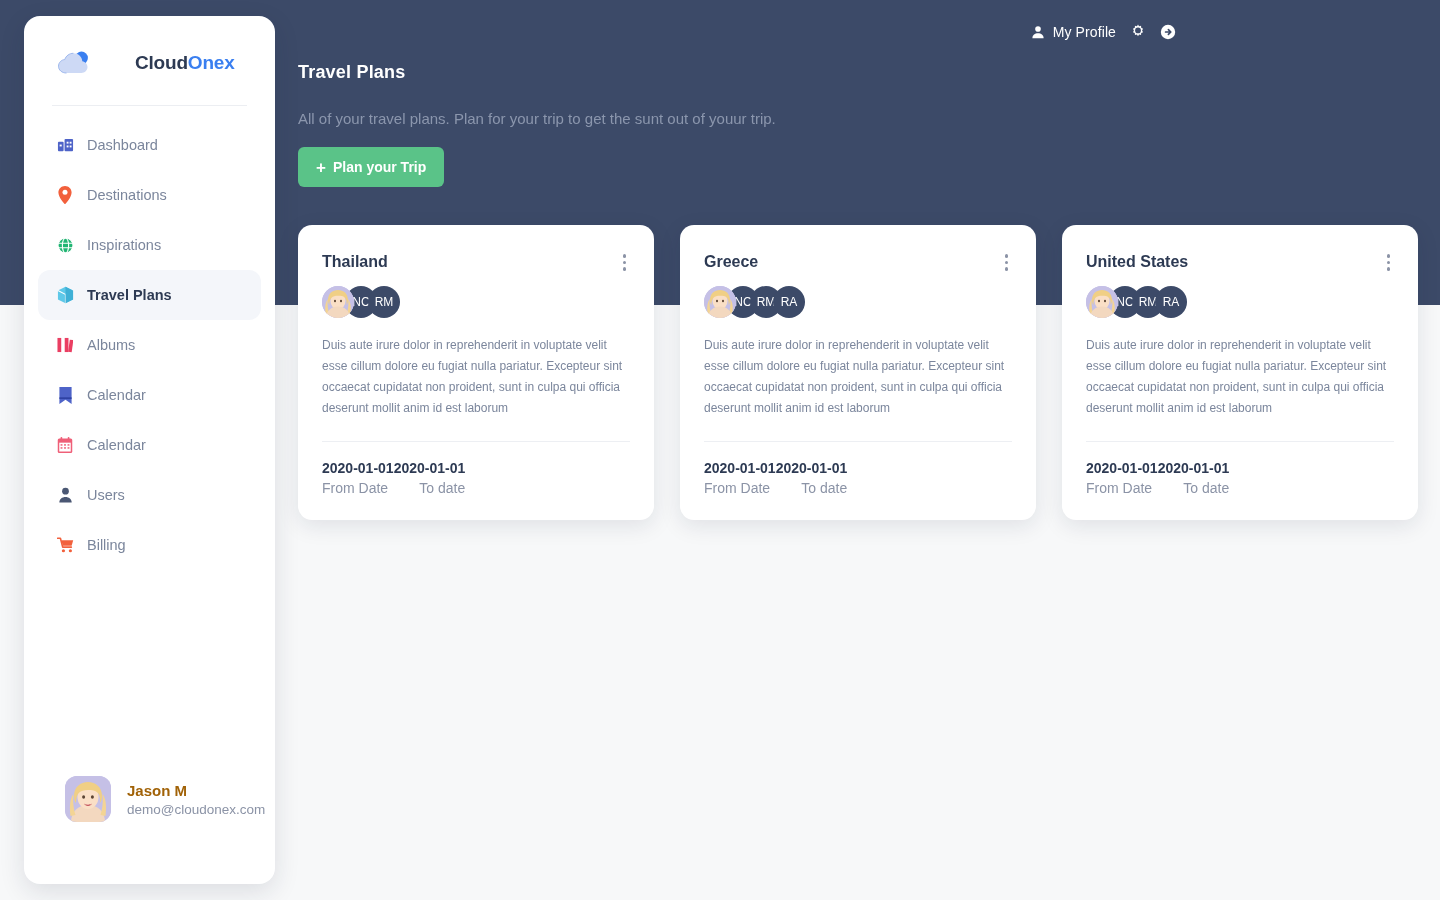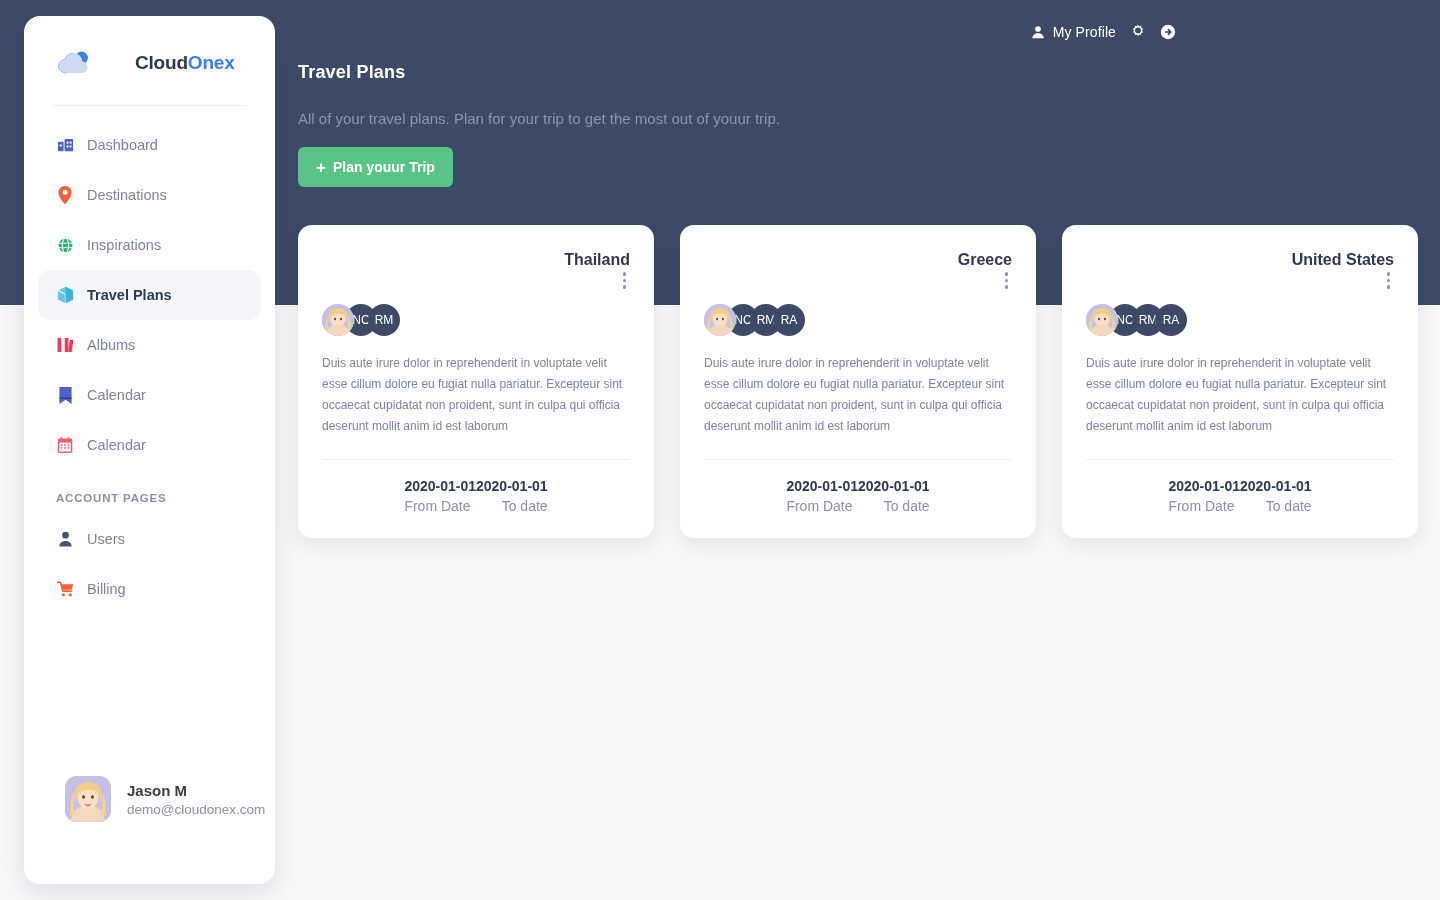--- a/index.html
+++ b/index.html
@@ -88,54 +88,54 @@
   
   .side-user {
     position: absolute; left: 0; bottom: 62px;
     display: flex; align-items: center; gap: 16px;
     padding-left: 41px;
   }
   .side-avatar {
     width: 46px; height: 46px; border-radius: 12px;
     background: #c7c3e8; overflow: hidden; position: relative; flex: none;
   }
-  .side-user-name { font-size: 15px; font-weight: bold; color: #404040; }
+  .side-user-name { font-size: 15px; font-weight: bold; color: #a16207; }
   .side-user-mail { font-size: 13.5px; color: #8b93a6; margin-top: 3px; }
 
   
   .cards {
     position: absolute; left: 298px; top: 225px;
     display: flex; gap: 26px;
   }
   .card {
     width: 356px; background: #ffffff; border-radius: 14px;
     box-shadow: 0 6px 22px rgba(22,34,57,.10);
     padding: 26px 24px 24px 24px;
   }
-  .card-head { display: flex; align-items: flex-end; justify-content: space-between; flex-direction: column; }
+  .card-head { display: flex; align-items: center; justify-content: space-between; }
   .card-title { font-size: 16px; font-weight: bold; color: #2d3a53; }
   .kebab { display: flex; flex-direction: column; gap: 3px; padding: 3px 4px; cursor: pointer; }
   .kebab i { width: 3.5px; height: 3.5px; border-radius: 50%; background: #8b93a6; display: block; }
 
   .avatars { display: flex; align-items: center; margin-top: 12px; height: 32px; }
   .av {
     width: 32px; height: 32px; border-radius: 50%;
     display: flex; align-items: center; justify-content: center;
     font-size: 12px; color: #ffffff; font-weight: 400;
     background: #3c4a68; flex: none;
   }
   .av + .av { margin-left: -9px; }
   .av.photo { background: #c7c3e8; overflow: hidden; position: relative; }
 
   .card-desc {
     margin-top: 17px;
     font-size: 12px; line-height: 21px; color: #7b869c;
   }
   .card-divider { margin-top: 22px; height: 1px; background: #edeff3; }
-  .card-foot { display: flex; justify-content: center; margin-top: 18px; }
+  .card-foot { display: flex; justify-content: flex-start; margin-top: 18px; }
   .foot-col.right { text-align: right; }
   .foot-val { font-size: 14px; font-weight: bold; color: #2d3a53; }
   .foot-lbl { font-size: 14px; color: #8b93a6; margin-top: 4px; }
 
   
   .face { position: absolute; inset: 0; }
 </style>
 </head>
 <body>
 
@@ -162,25 +162,25 @@
     <span class="ic">
       <svg width="16" height="16" viewBox="0 0 20 20">
         <circle cx="10" cy="10" r="9" fill="#ffffff"></circle>
         <path d="M7 10h6M10.5 7l3 3-3 3" stroke="#3c4a68" stroke-width="2.1" fill="none" stroke-linecap="round" stroke-linejoin="round"></path>
       </svg>
     </span>
   </div>
 
   <div class="page-head">
     <div class="page-title">Travel Plans</div>
-    <div class="page-sub">All of your travel plans. Plan for your trip to get the most out of youur trip.</div>
+    <div class="page-sub">All of your travel plans. Plan for your trip to get the sunt out of youur trip.</div>
   </div>
   <button class="btn-plan">
     <span class="plus">+</span>
-    <span>Plan youur Trip</span>
+    <span>Plan your Trip</span>
   </button>
 
   <div class="sidebar">
 
     <div class="brand">
       <span class="ic">
         <svg width="38" height="26" viewBox="0 0 38 26">
           <circle cx="25.5" cy="8" r="6.4" fill="#3a7ff0"></circle>
           <path d="M10.5 23c-4.7 0-8-3-8-6.8 0-3.5 2.7-6.4 6.3-6.7C10 5.8 13.4 3.3 17.4 3.3c4.8 0 8.6 3.5 8.9 8 3 .4 5.2 2.8 5.2 5.8 0 3.3-2.7 5.9-6.2 5.9z" fill="#cdd9f5"></path>
           <path d="M10.5 23c-4.7 0-8-3-8-6.8 0-3.5 2.7-6.4 6.3-6.7C10 5.8 13.4 3.3 17.4 3.3" fill="none" stroke="#9fb9ee" stroke-width="1"></path>
@@ -278,21 +278,20 @@
                 <rect x="7.5" y="10.8" width="2" height="1.6"></rect>
                 <rect x="11.2" y="10.8" width="2" height="1.6"></rect>
             </g>
           </svg>
         </span>
         <span class="nav-label">Calendar</span>
       </a>
 
     </div>
 
-    <div class="nav-section">ACCOUNT PAGES</div>
 
     <div class="nav" style="padding-top:0">
       <a class="nav-item">
         <span class="nav-icon">
           <svg width="15" height="16" viewBox="0 0 16 17" fill="#4a5773">
             <circle cx="8" cy="4.4" r="3.6"></circle>
             <path d="M1.4 16.4c0-3.7 3-5.9 6.6-5.9s6.6 2.2 6.6 5.9z"></path>
           </svg>
         </span>
         <span class="nav-label">Users</span>

